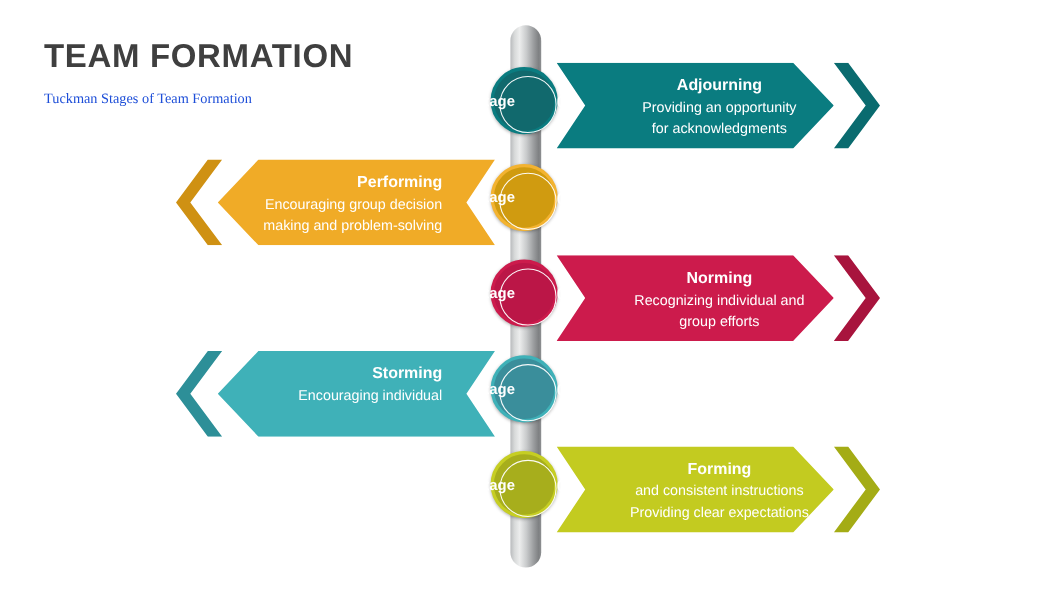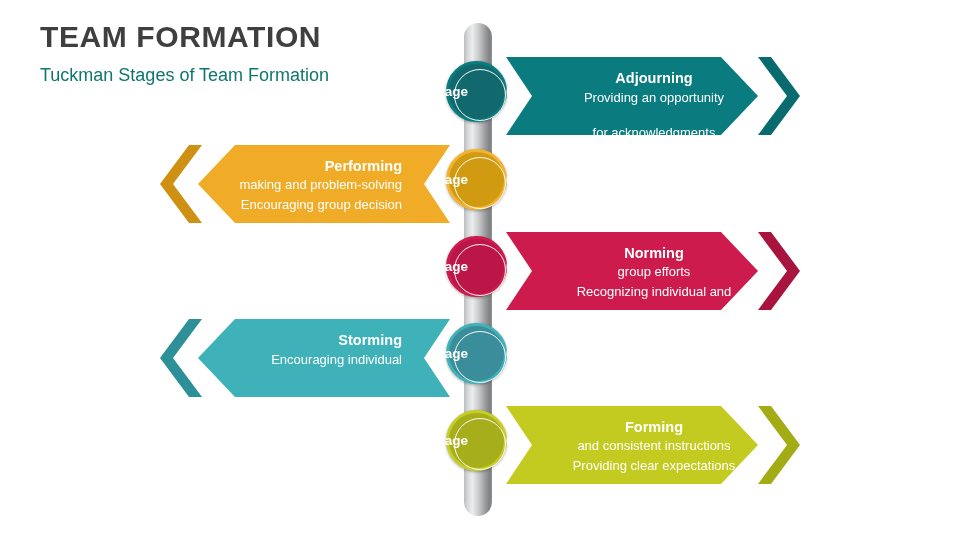--- a/index.html
+++ b/index.html
@@ -9,36 +9,37 @@
     font-family: "Liberation Sans", sans-serif;
     overflow: hidden;
   }
   #slide {
     position: relative;
     width: 960px; height: 540px;
     background: #ffffff;
   }
 
   
-  #title-block { position: absolute; left: 40px; top: 18px; }
+  #title-block { position: absolute; left: 40px; top: 33px; }
   #page-title {
     font-size: 30px;
     font-weight: bold;
     letter-spacing: 0.6px;
     color: #3f3f3f;
     line-height: 38px;
     white-space: nowrap;
   }
   #page-subtitle {
-    font-size: 18px;
+    font-size: 13px;
     font-weight: normal;
-    color: #0f766e;
+    color: #1d4ed8;
     line-height: 26px;
     margin-top: 6px;
     white-space: nowrap;
+    font-family: Liberation Serif, serif;
   }
 
   
   #center-pole {
     position: absolute;
     left: 464px; top: 23px;
     width: 28px; height: 493px;
     border-radius: 14px;
     background: linear-gradient(to right,
         #b9bbbd 0%,
@@ -139,57 +140,57 @@
       <div class="stage-row" style="top: 57px;">
         <div class="band-tail tail-right"><svg width="42" height="78" viewBox="0 0 42 78">
             <path fill="#0a6b6f" d="M 0 0 L 13 0 L 42 39 L 13 78 L 0 78 L 29 39 Z"></path>
           </svg></div>
         <div class="band band-right"><svg width="252" height="78" viewBox="0 0 252 78">
             <path fill="#0a7c80" d="M 0 0 L 215 0 L 252 39 L 215 78 L 0 78 L 26 39 Z"></path>
           </svg></div>
         <div class="band-text text-right">
           <div class="band-heading">Adjourning</div>
           <div class="band-desc">Providing an opportunity</div>
-          <div class="band-desc" style="margin-top: 16px;">for acknowledgments</div>
+          <div class="band-desc" style="margin-top: 0px;">for acknowledgments</div>
         </div>
         <div class="badge" style="background: rgb(17, 105, 109); border: 3px solid rgb(10, 124, 128);">
           <div class="badge-inner-ring"></div>
           <div class="badge-word">Stage</div>
           <div class="badge-num">05</div>
         </div>
       </div>
       <div class="stage-row" style="top: 145px;">
         <div class="band-tail tail-left"><svg width="42" height="78" viewBox="0 0 42 78">
             <path fill="#cf9113" d="M 42 0 L 29 0 L 0 39 L 29 78 L 42 78 L 13 39 Z"></path>
           </svg></div>
         <div class="band band-left"><svg width="252" height="78" viewBox="0 0 252 78">
             <path fill="#f0ab27" d="M 252 0 L 37 0 L 0 39 L 37 78 L 252 78 L 226 39 Z"></path>
           </svg></div>
         <div class="band-text text-left">
           <div class="band-heading">Performing</div>
+          <div class="band-desc">Encouraging group decision</div>
           <div class="band-desc" style="margin-top: 0px;">making and problem-solving</div>
-          <div class="band-desc">Encouraging group decision</div>
         </div>
         <div class="badge" style="background: rgb(208, 155, 16); border: 3px solid rgb(243, 179, 49);">
           <div class="badge-inner-ring"></div>
           <div class="badge-word">Stage</div>
           <div class="badge-num">04</div>
         </div>
       </div>
       <div class="stage-row" style="top: 232px;">
         <div class="band-tail tail-right"><svg width="42" height="78" viewBox="0 0 42 78">
             <path fill="#a8143d" d="M 0 0 L 13 0 L 42 39 L 13 78 L 0 78 L 29 39 Z"></path>
           </svg></div>
         <div class="band band-right"><svg width="252" height="78" viewBox="0 0 252 78">
             <path fill="#cc1b4c" d="M 0 0 L 215 0 L 252 39 L 215 78 L 0 78 L 26 39 Z"></path>
           </svg></div>
         <div class="band-text text-right">
           <div class="band-heading">Norming</div>
+          <div class="band-desc">Recognizing individual and</div>
           <div class="band-desc" style="margin-top: 0px;">group efforts</div>
-          <div class="band-desc">Recognizing individual and</div>
         </div>
         <div class="badge" style="background: rgb(187, 22, 71); border: 3px solid rgb(204, 27, 76);">
           <div class="badge-inner-ring"></div>
           <div class="badge-word">Stage</div>
           <div class="badge-num">03</div>
         </div>
       </div>
       <div class="stage-row" style="top: 319px;">
         <div class="band-tail tail-left"><svg width="42" height="78" viewBox="0 0 42 78">
             <path fill="#2d8f98" d="M 42 0 L 29 0 L 0 39 L 29 78 L 42 78 L 13 39 Z"></path>

